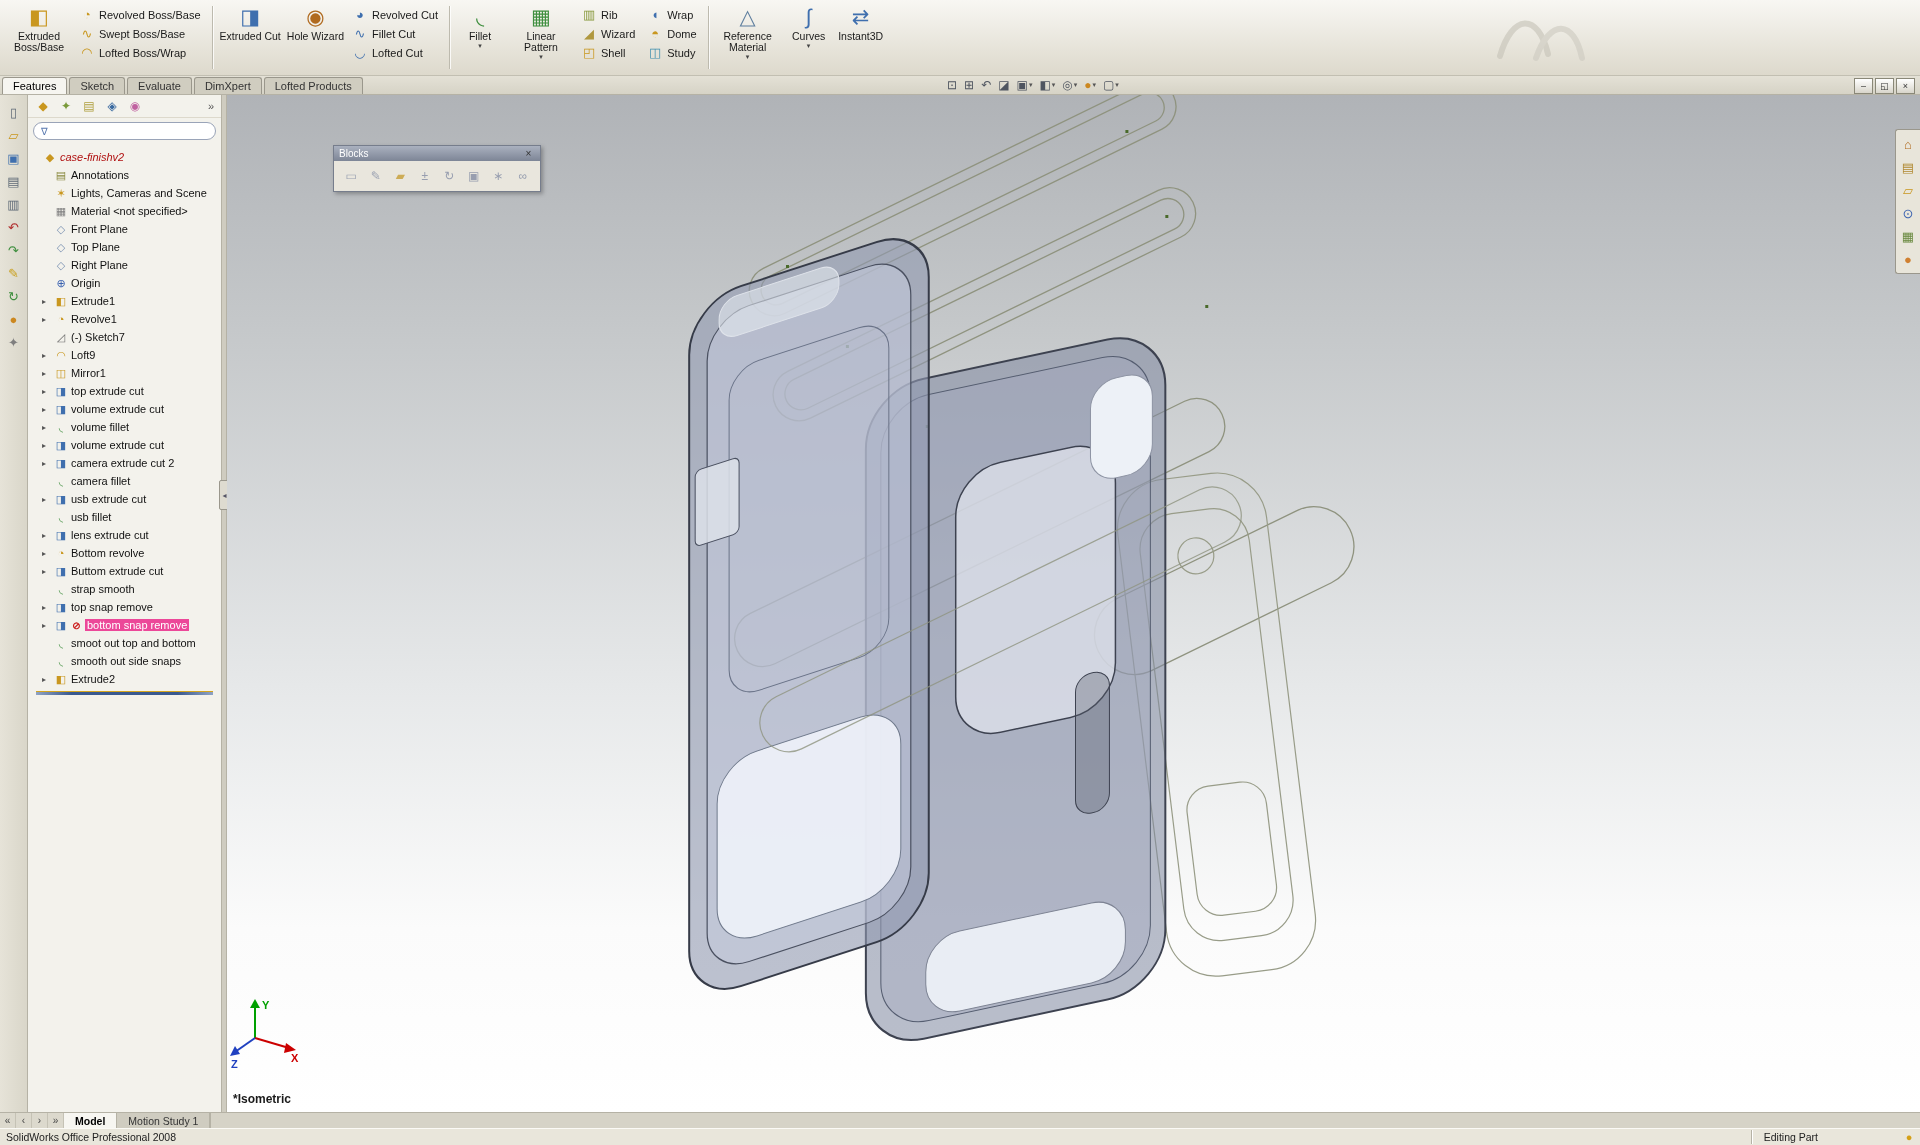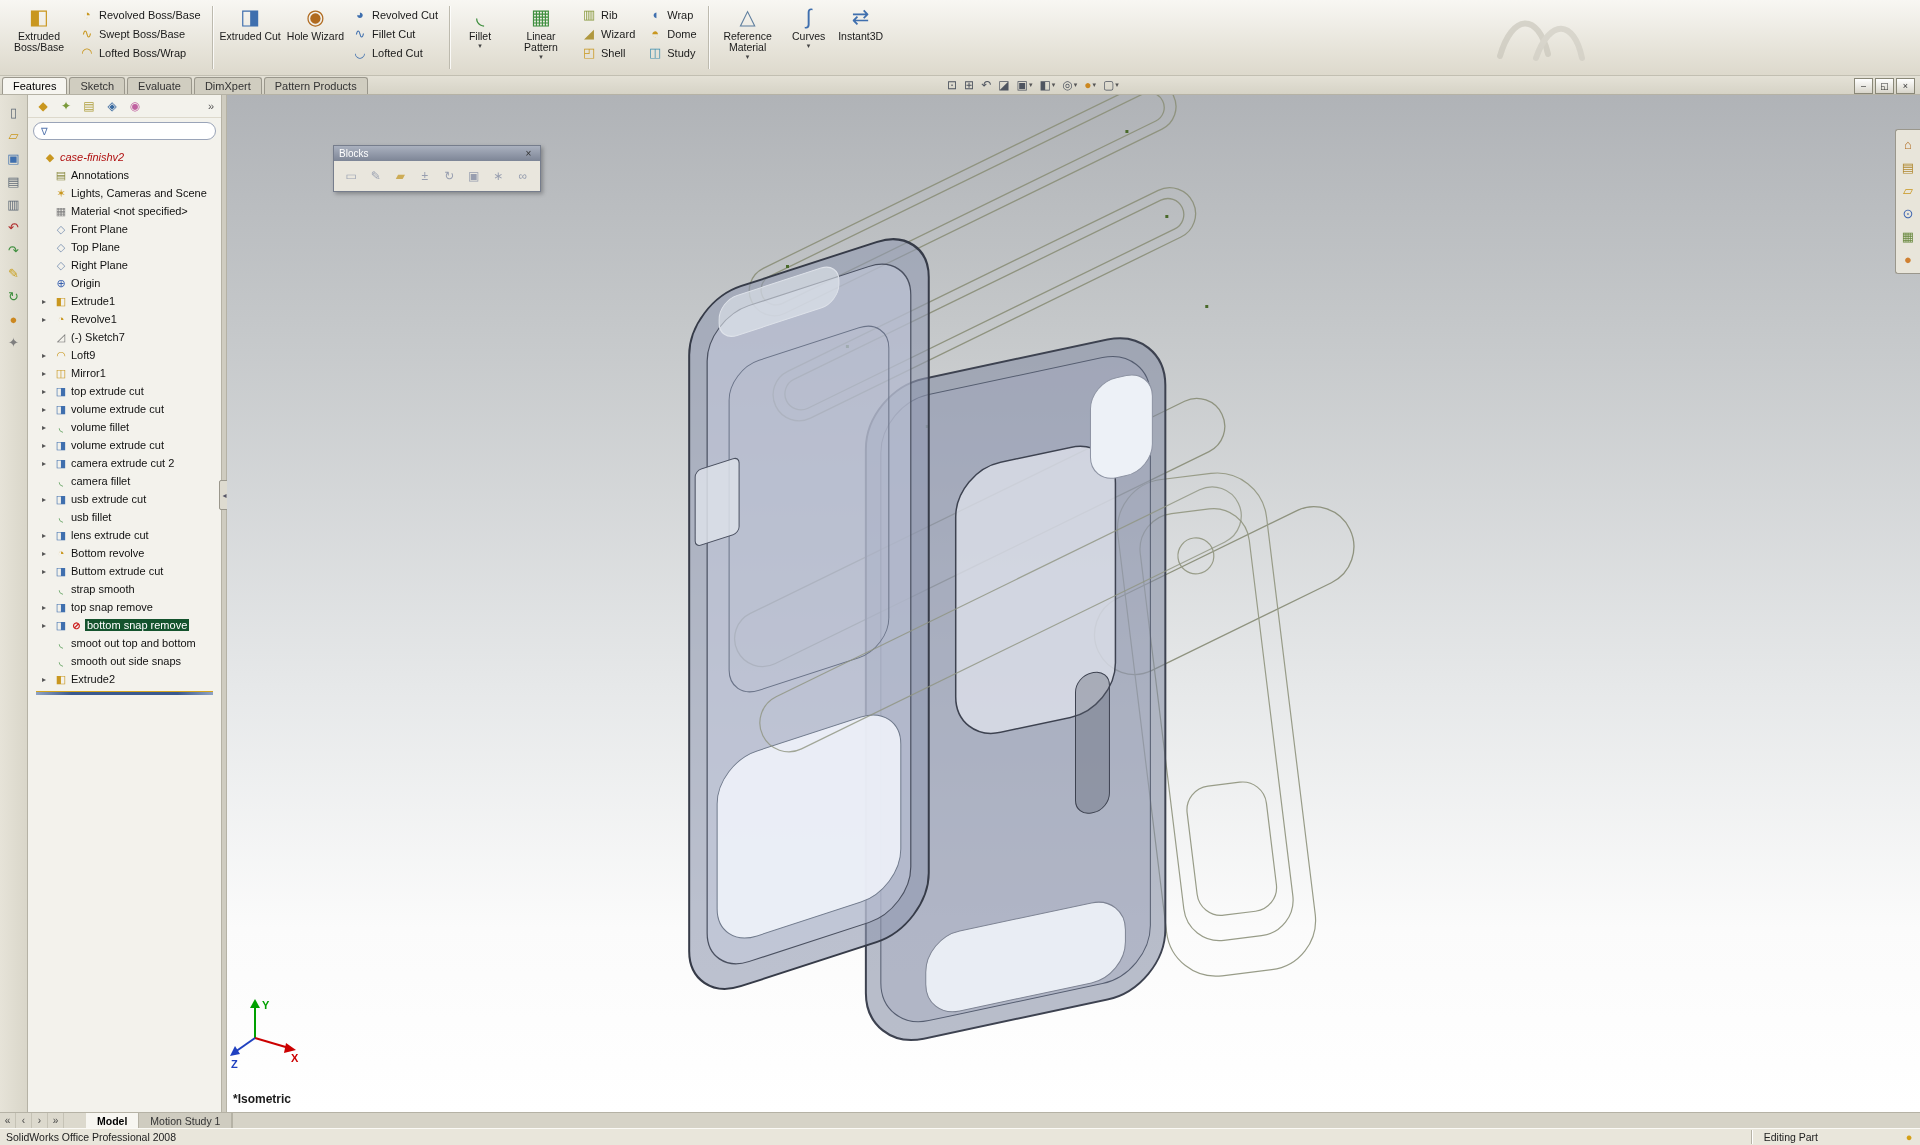--- a/index.html
+++ b/index.html
@@ -45,21 +45,21 @@
   .filter-row{margin:4px 5px 2px;height:16px;background:#fff;border:1px solid #9aa4b8;border-radius:9px;display:flex;align-items:center;padding:0 7px;gap:5px;}
   .filter-row .funnel{font-size:10px;}
   .filter-input{border:none;outline:none;flex:1;font-size:10px;background:transparent;font-family:"Liberation Sans",sans-serif;}
   .tree{padding-top:6px;}
   .tree-item{display:flex;align-items:center;height:18px;padding-left:14px;gap:3px;white-space:nowrap;cursor:default;}
   .tree-item.root{padding-left:3px;}
   .tree-item .tw{width:9px;font-size:8px;color:#555;flex:0 0 9px;}
   .tree-item .ticon{width:14px;font-size:11px;text-align:center;flex:0 0 14px;}
   .tree-item .badge{width:11px;font-size:10px;text-align:center;font-weight:bold;}
   .tree-item .tlabel{font-size:11px;color:#111;}
-  .tree-item.selected .tlabel{background:#14532d;color:#fff;padding:0 2px;}
+  .tree-item.selected .tlabel{background:#ec4899;color:#fff;padding:0 2px;}
   .rollback-bar{height:3px;background:linear-gradient(90deg,#8fa3c4,#39598f 20%,#39598f 80%,#8fa3c4);margin:3px 8px 0 8px;border-top:1px solid #d6a61c;}
 
   .splitter{width:4px;background:#cfccc0;border-right:1px solid #b5b2a5;position:relative;cursor:ew-resize;}
   .splitter .grip{position:absolute;top:385px;left:-3px;width:9px;height:28px;background:#dedbd0;border:1px solid #9a978c;border-radius:2px;font-size:8px;color:#556;display:flex;align-items:center;justify-content:center;}
 
   .viewport{flex:1;position:relative;overflow:hidden;background:linear-gradient(180deg,#b0b3b7 0%,#c4c7c9 22%,#e6e8e9 58%,#fbfbfb 82%,#ffffff 100%);}
   .scene{position:absolute;inset:0;width:100%;height:100%;}
 
   
   .blocks{position:absolute;left:106px;top:50px;width:206px;border:1px solid #767d8c;background:#e9e6dd;box-shadow:2px 2px 4px rgba(0,0,0,.28);}
@@ -211,21 +211,21 @@
         <div class="cmd-tab">
     <span>Sketch</span>
   </div>
         <div class="cmd-tab">
     <span>Evaluate</span>
   </div>
         <div class="cmd-tab">
     <span>DimXpert</span>
   </div>
         <div class="cmd-tab">
-    <span>Pattern Products</span>
+    <span>Lofted Products</span>
   </div>
       </div>
     <div class="hud">
         <div class="icon-btn">
     <span class="ib-glyph" style="color: rgb(79, 85, 96);">⊡</span>
 
   </div>
         <div class="icon-btn">
     <span class="ib-glyph" style="color: rgb(79, 85, 96);">⊞</span>
 
@@ -697,21 +697,21 @@
   </div>
         <div class="icon-btn">
     <span class="ib-glyph" style="color: rgb(68, 68, 68);">›</span>
 
   </div>
         <div class="icon-btn">
     <span class="ib-glyph" style="color: rgb(68, 68, 68);">»</span>
 
   </div>
       </div>
-    <div style="display:flex;margin-left:22px;">
+    <div style="display:flex;">
         <div class="sheet-tab active">
     <span>Model</span>
   </div>
         <div class="sheet-tab">
     <span>Motion Study 1</span>
   </div>
       </div>
     <div class="scroll-track"></div>
   </div>
 

